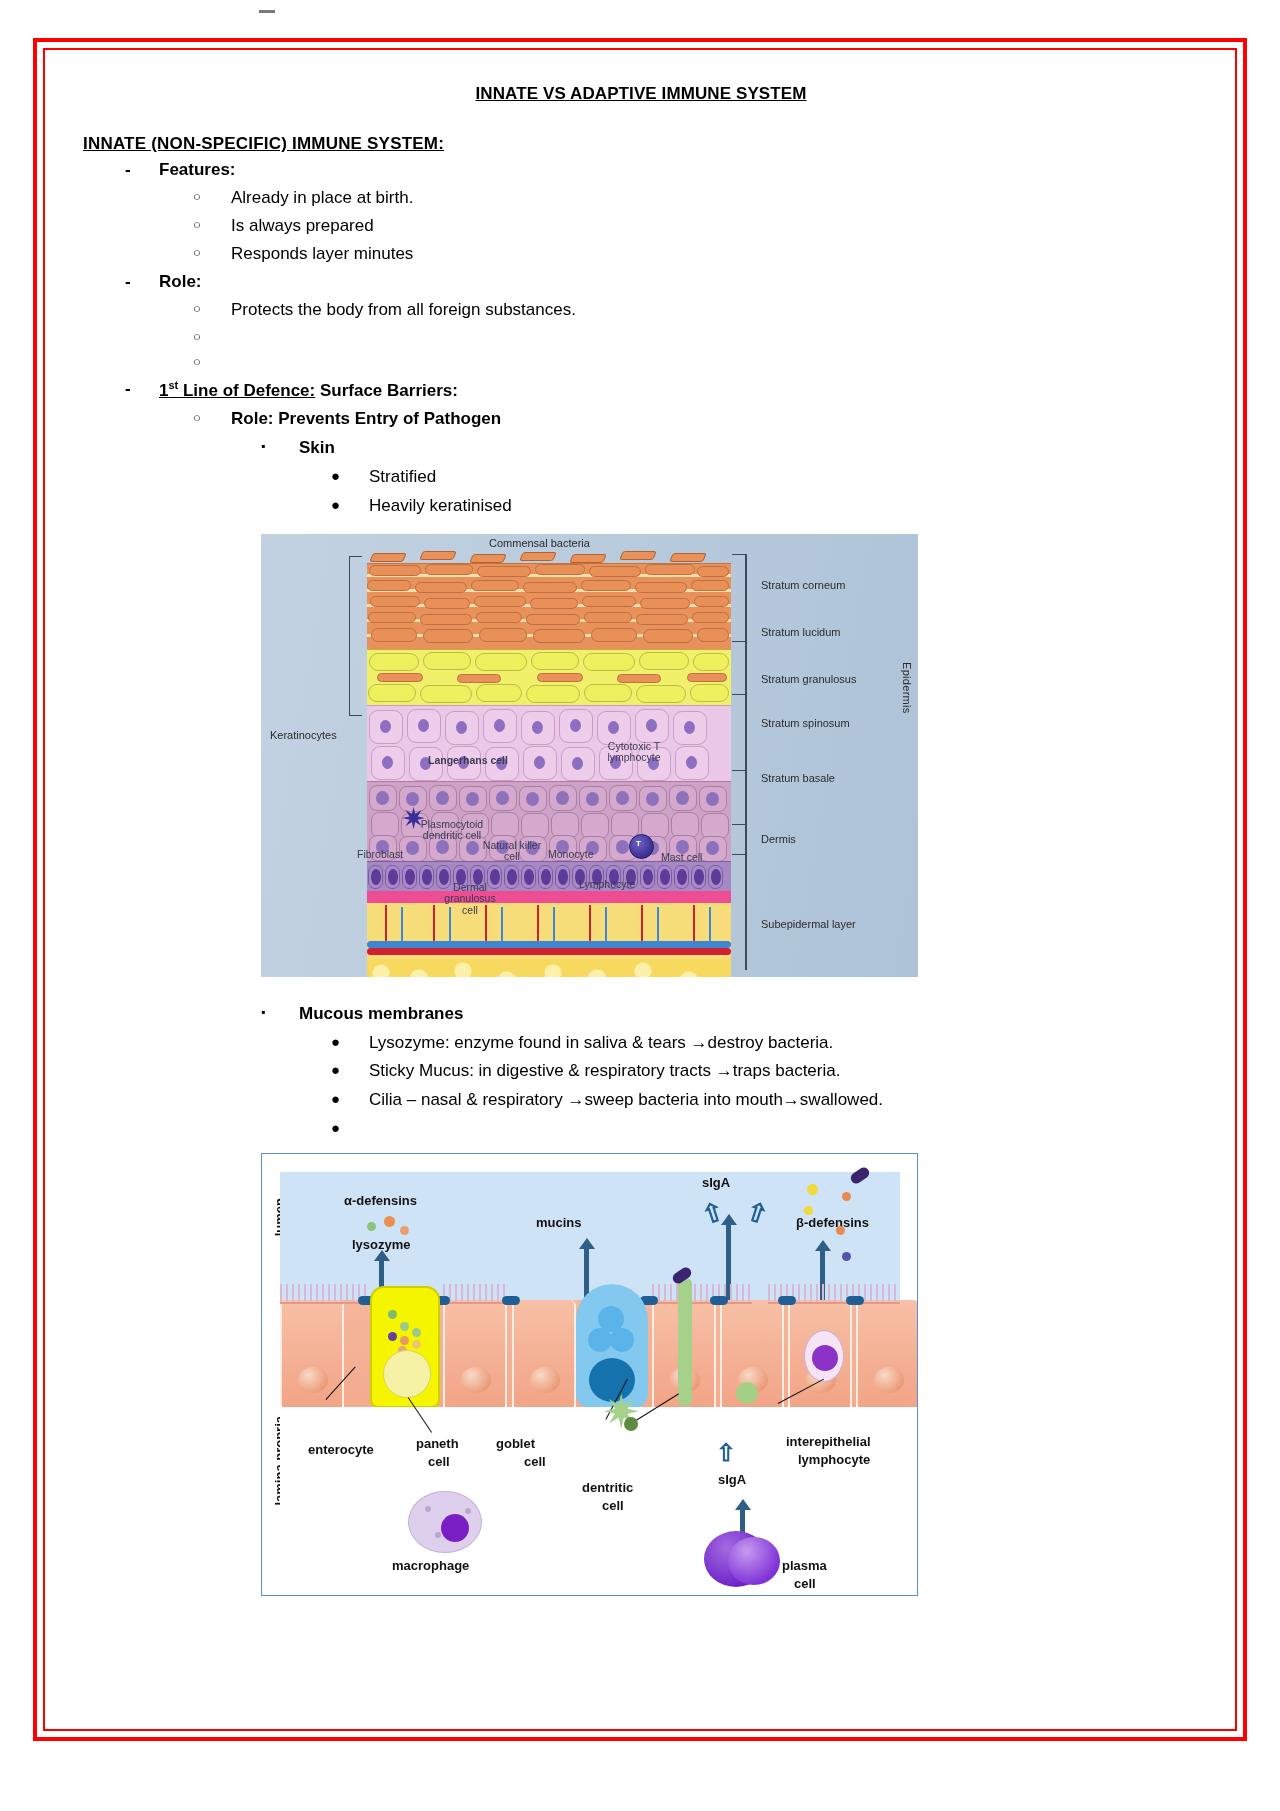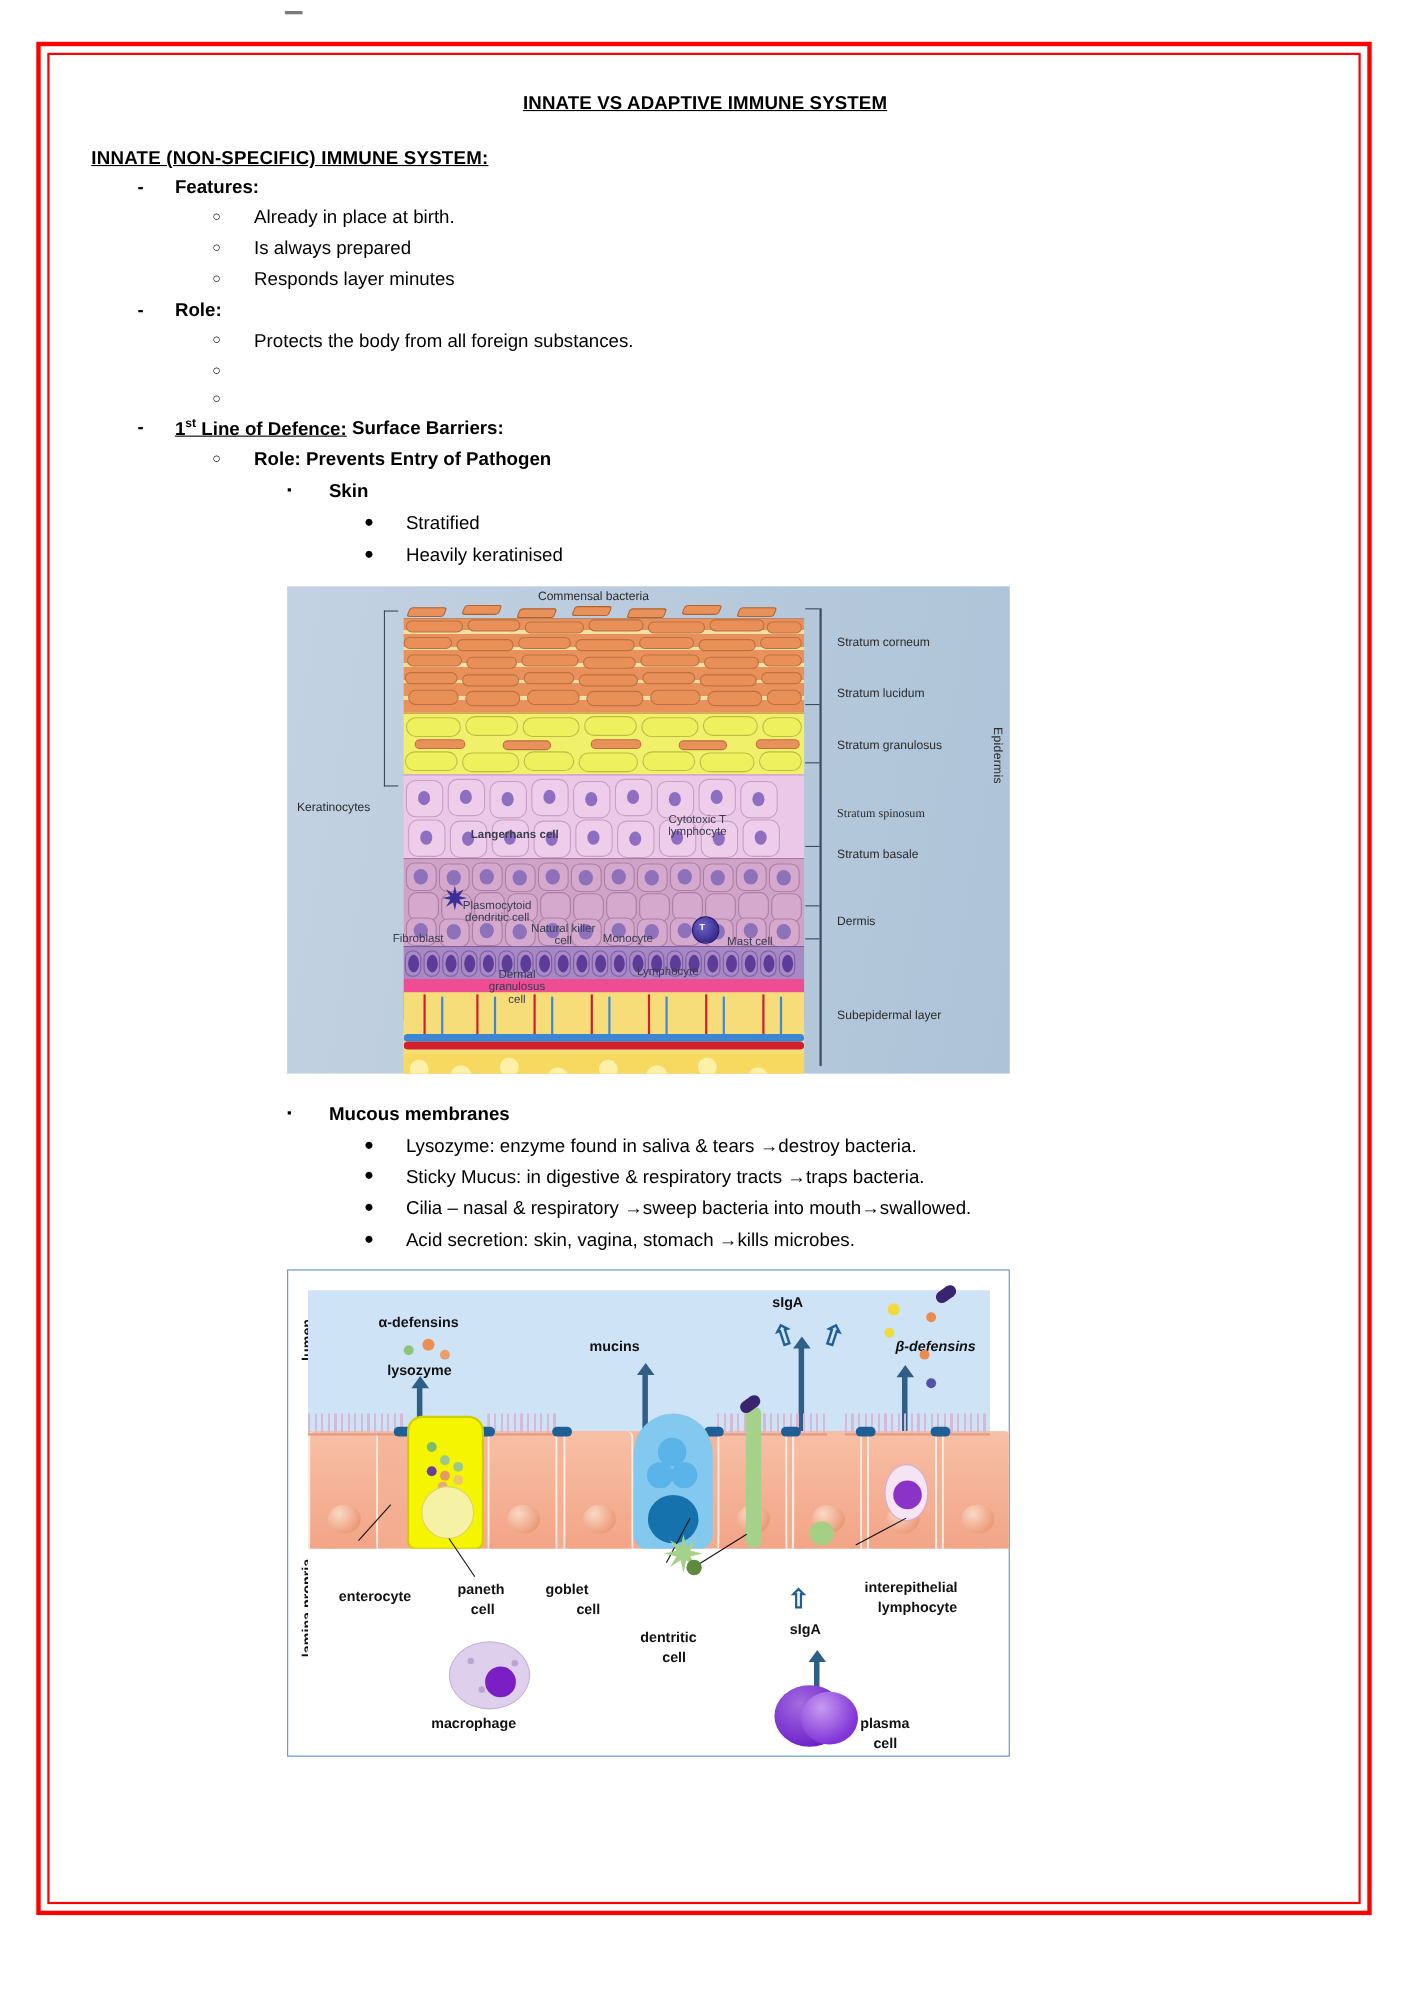--- a/index.html
+++ b/index.html
@@ -705,21 +705,21 @@
       <div class="tick" style="left:471px; top:107px;"></div>
       <div class="tick" style="left:471px; top:160px;"></div>
       <div class="tick" style="left:471px; top:236px;"></div>
       <div class="tick" style="left:471px; top:290px;"></div>
       <div class="tick" style="left:471px; top:320px;"></div>
       <div class="vrule" style="left:484px; top:246px; height:190px;"></div>
 
       <div class="lbl" style="left:500px; top:45px;">Stratum corneum</div>
       <div class="lbl" style="left:500px; top:92px;">Stratum lucidum</div>
       <div class="lbl" style="left:500px; top:139px;">Stratum granulosus</div>
-      <div class="lbl" style="left:500px; top:201px;font-family:Liberation Serif, serif;">Stratum spinosum</div>
+      <div class="lbl" style="left:500px; top:183px;">Stratum spinosum</div>
       <div class="lbl" style="left:500px; top:238px;">Stratum basale</div>
       <div class="lbl" style="left:500px; top:299px;">Dermis</div>
       <div class="lbl" style="left:500px; top:384px;">Subepidermal layer</div>
 
       <div class="epidermis-lbl">Epidermis</div>
     </div>
 
     <div class="lv3" style="margin-top:26px;">
       <span class="bul">▪</span>
       <span class="txt">Mucous membranes</span>
@@ -731,21 +731,20 @@
     <div class="lv4">
       <span class="bul">●</span>
       <span class="txt">Sticky Mucus: in digestive &amp; respiratory tracts →traps bacteria.</span>
     </div>
     <div class="lv4">
       <span class="bul">●</span>
       <span class="txt">Cilia – nasal &amp; respiratory →sweep bacteria into mouth→swallowed.</span>
     </div>
     <div class="lv4">
       <span class="bul">●</span>
-      <span class="txt">Acid secretion: skin, vagina, stomach →kills microbes.</span>
     </div>
 
     <div class="muc-fig">
 
       <div class="side-head-up" style="left:31px; top:26px;"></div>
       <div class="side-arrow" style="left:35px; top:36px; height:28px;"></div>
       <div class="side-head-dn" style="left:31px; top:100px;"></div>
       <div class="side-arrow" style="left:35px; top:78px; height:24px;"></div>
       <div class="vlabel" style="left:10px; top:44px;">lumen</div>
 
@@ -754,21 +753,21 @@
       <div class="side-head-dn" style="left:31px; top:388px;"></div>
       <div class="side-arrow" style="left:35px; top:344px; height:46px;"></div>
       <div class="vlabel" style="left:10px; top:262px;">lamina propria</div>
 
       <div class="muc-lumen"></div>
 
       <div class="mlbl" style="left:82px; top:40px;">α-defensins</div>
       <div class="mlbl" style="left:90px; top:84px;">lysozyme</div>
       <div class="mlbl" style="left:274px; top:62px;">mucins</div>
       <div class="mlbl" style="left:440px; top:22px;">sIgA</div>
-      <div class="mlbl" style="left:552px; top:62px;font-style:italic;">β-defensins</div>
+      <div class="mlbl" style="left:534px; top:62px;">β-defensins</div>
 
       <div class="gran" style="left:105px; top:68px; background:#8cc47c;"></div>
       <div class="gran" style="left:122px; top:62px; background:#ec8f52; width:11px; height:11px;"></div>
       <div class="gran" style="left:138px; top:72px; background:#eaa06c;"></div>
 
       <div class="gran" style="left:545px; top:30px; background:#f2d93c; width:11px; height:11px;"></div>
       <div class="gran" style="left:542px; top:52px; background:#f2d93c;"></div>
       <div class="gran" style="left:580px; top:38px; background:#e98b4f;"></div>
       <div class="gran" style="left:574px; top:72px; background:#e98b4f;"></div>
       <div class="gran" style="left:580px; top:98px; background:#5352a8;"></div>

